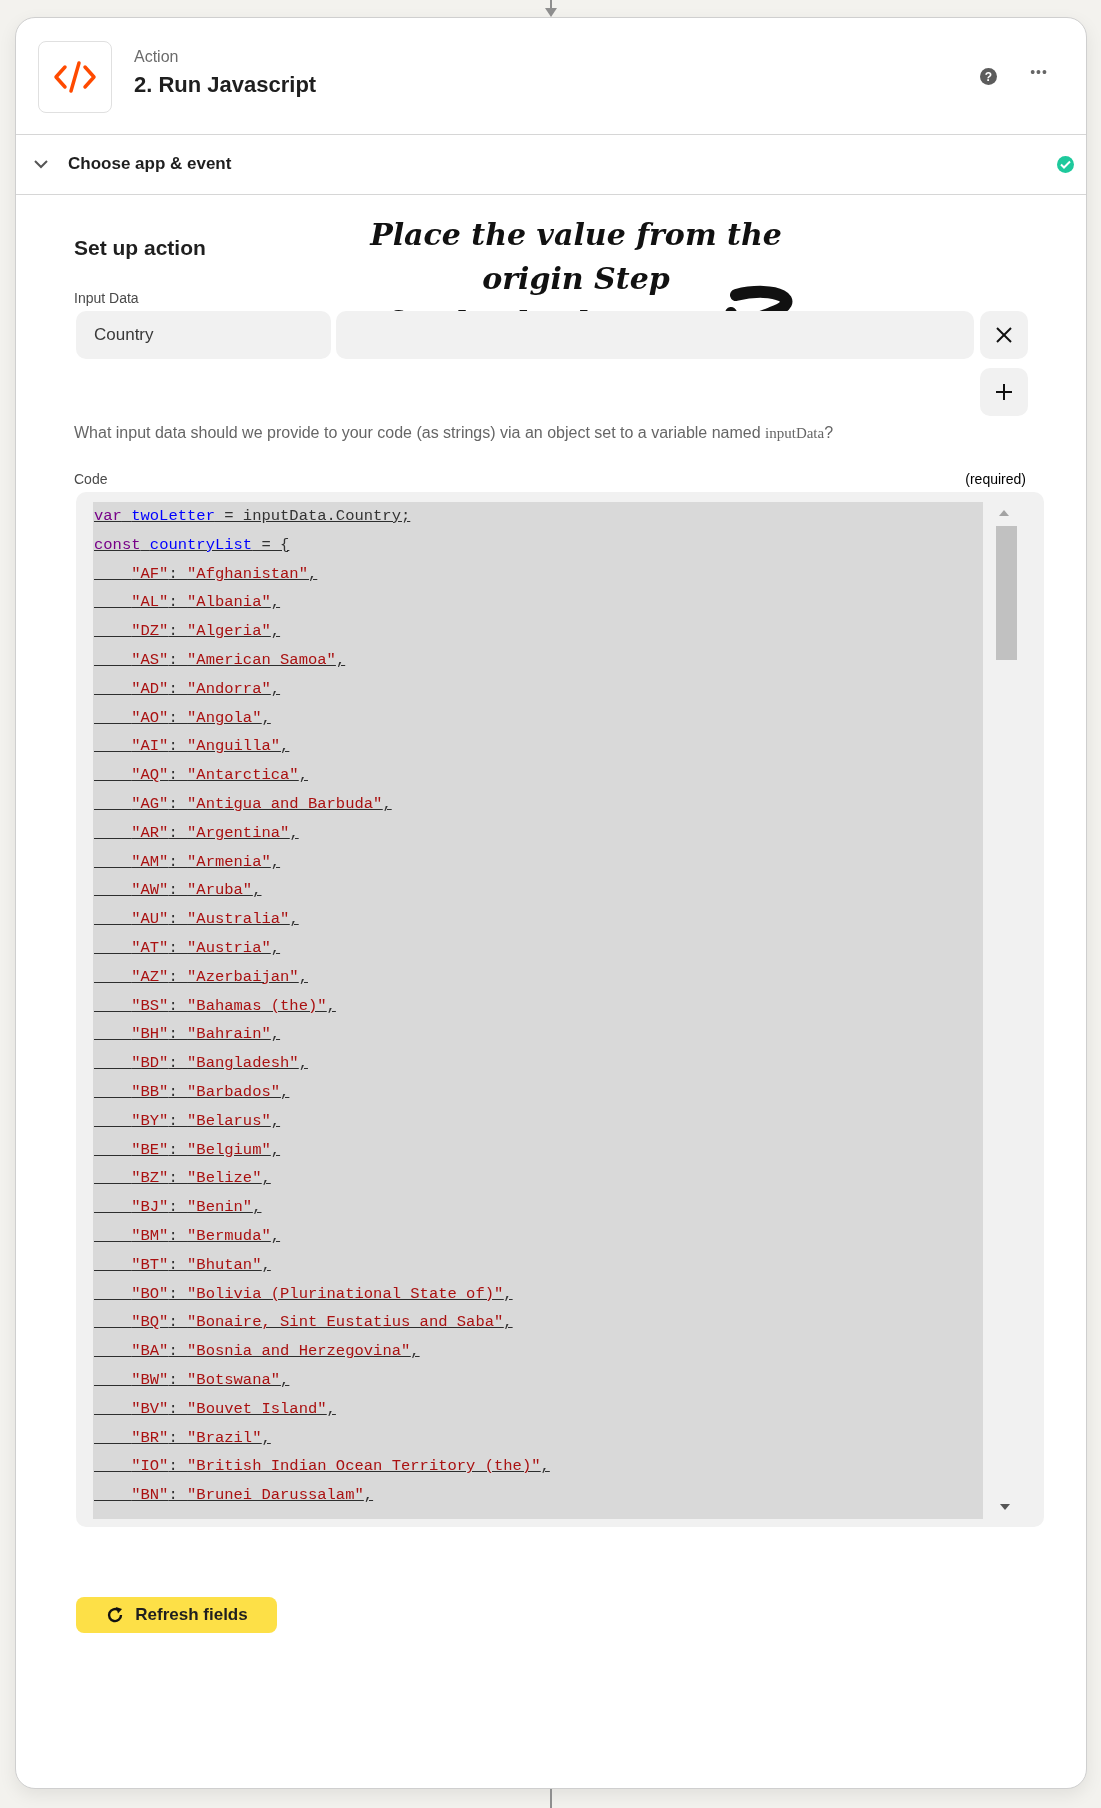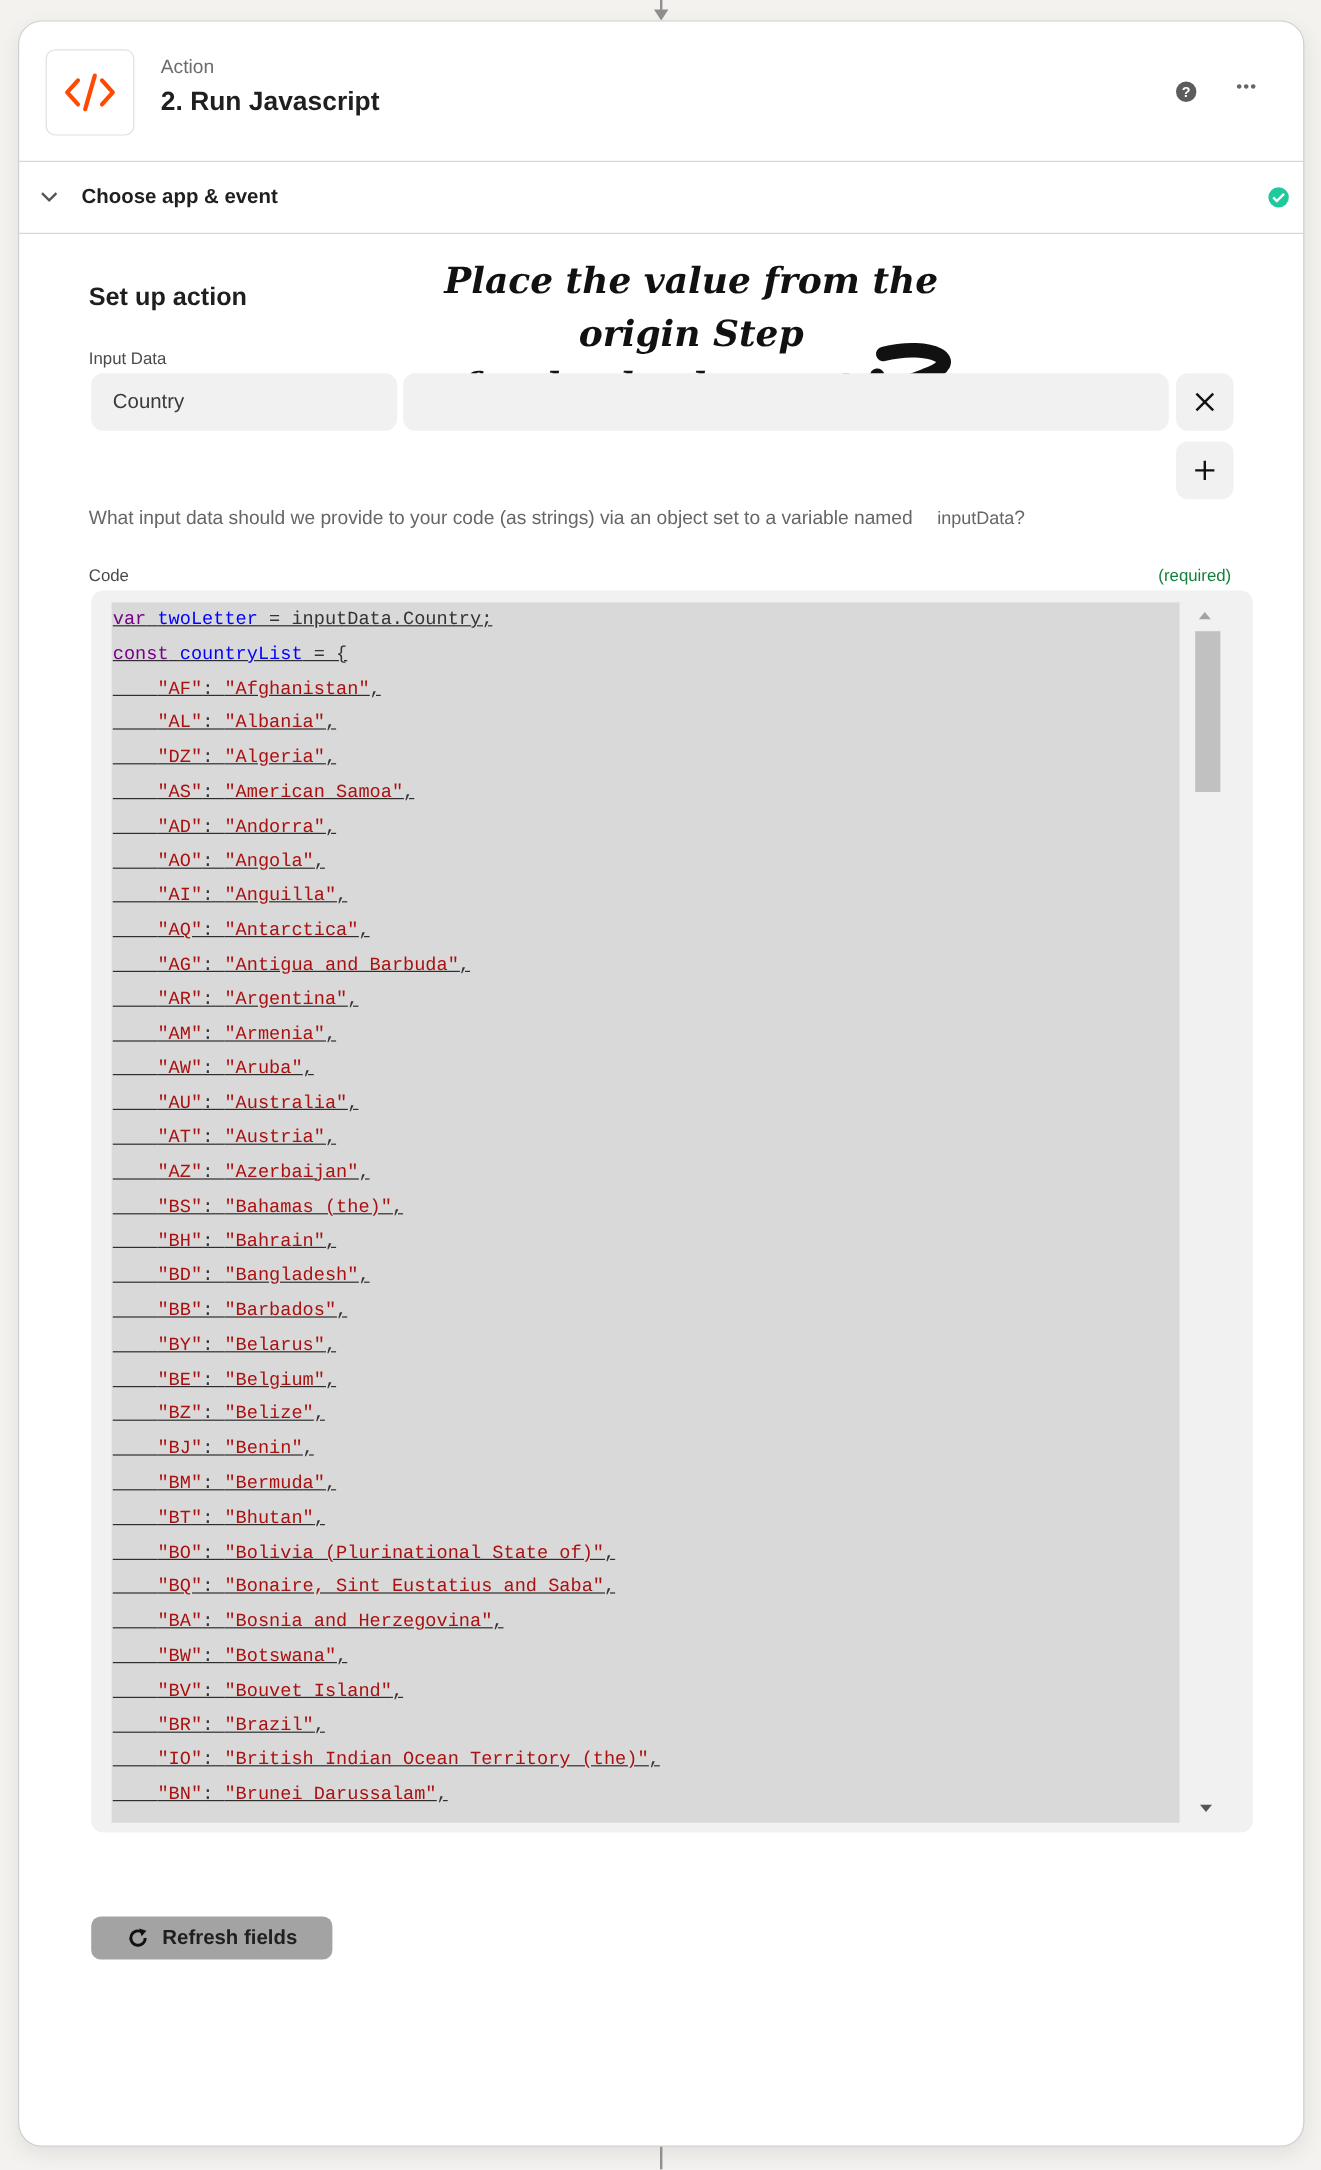--- a/index.html
+++ b/index.html
@@ -67,23 +67,23 @@
     position: absolute; left: 320px; top: 293px; width: 638px; height: 48px; border-radius: 10px;
     background: #f1f1f1; border: none;
   }
   .icon-btn {
     position: absolute; width: 48px; height: 48px; border-radius: 10px; background: #f1f1f1;
     display: flex; align-items: center; justify-content: center; cursor: pointer;
   }
   .remove-btn { left: 964px; top: 293px; }
   .add-btn { left: 964px; top: 350px; }
   .help-text { position: absolute; left: 58px; top: 406px; font-size: 16px; color: #666; }
-  .mono-inline { font-family: Liberation Sans, sans-serif; font-size: 15px; margin-left: 16px; }
+  .mono-inline { font-family: Liberation Serif, serif; font-size: 15px; }
   .code-label { position: absolute; left: 58px; top: 453px; font-size: 14px; color: #4a4a4a; }
-  .required { position: absolute; right: 60px; top: 453px; font-size: 14px; color: #15803d; }
+  .required { position: absolute; right: 60px; top: 453px; font-size: 14px; color: #000000; }
   .editor {
     position: absolute; left: 60px; top: 474px; width: 968px; height: 1035px;
     background: #f1f1f1; border-radius: 10px; overflow: hidden;
   }
   .code-area {
     position: absolute; left: 17px; top: 10px; width: 890px; height: 1017px;
     background: #d9d9d9; overflow: hidden; text-decoration: underline;
   }
   .code-line {
     height: 28.8px; line-height: 28.8px; white-space: pre; padding-left: 1px;
@@ -100,21 +100,21 @@
   .scroll-thumb { position: absolute; left: 2px; top: 24px; width: 21px; height: 134px; background: #c1c1c1; }
   .scroll-down {
     position: absolute; left: 6px; top: 1002px; width: 0; height: 0;
     border-left: 5px solid transparent; border-right: 5px solid transparent; border-top: 6px solid #555;
   }
   .warning { position: absolute; left: 58px; top: 1525px; font-size: 16px; color: #666; white-space: nowrap; }
   .warning b { color: #555; }
   .warning a { color: #136bf5; text-decoration: none; }
   .refresh-btn {
     position: absolute; left: 60px; top: 1579px; width: 201px; height: 36px; border-radius: 8px;
-    background: #a3a3a3; display: flex; align-items: center; justify-content: center; gap: 10px;
+    background: #fde047; display: flex; align-items: center; justify-content: center; gap: 10px;
     font-size: 17px; font-weight: bold; color: #1f1f1f; cursor: pointer;
   }
   .continue-btn {
     position: absolute; left: 60px; top: 1651px; width: 968px; height: 60px; border-radius: 10px;
     background: #136bf5; color: #fff; font-size: 19px; font-weight: bold;
     display: flex; align-items: center; justify-content: center; cursor: pointer;
     box-shadow: 0 6px 14px rgba(0,0,0,0.12);
   }
 </style>
 </head>

